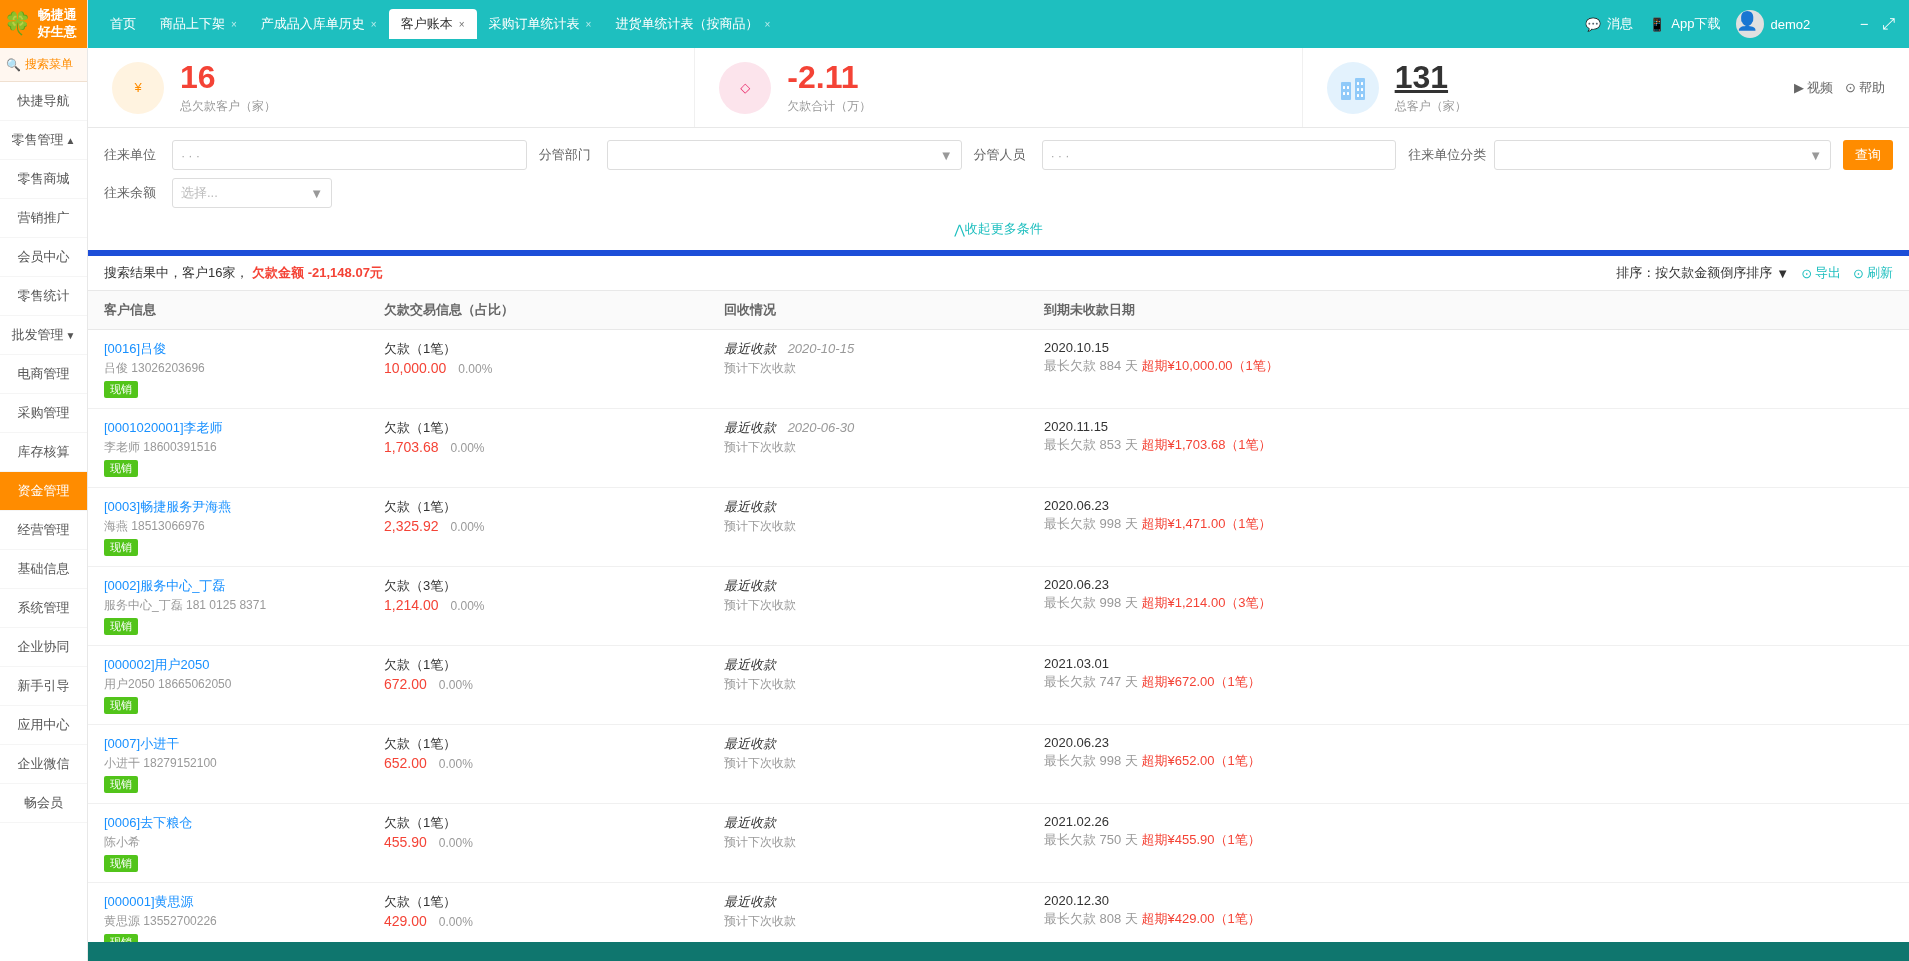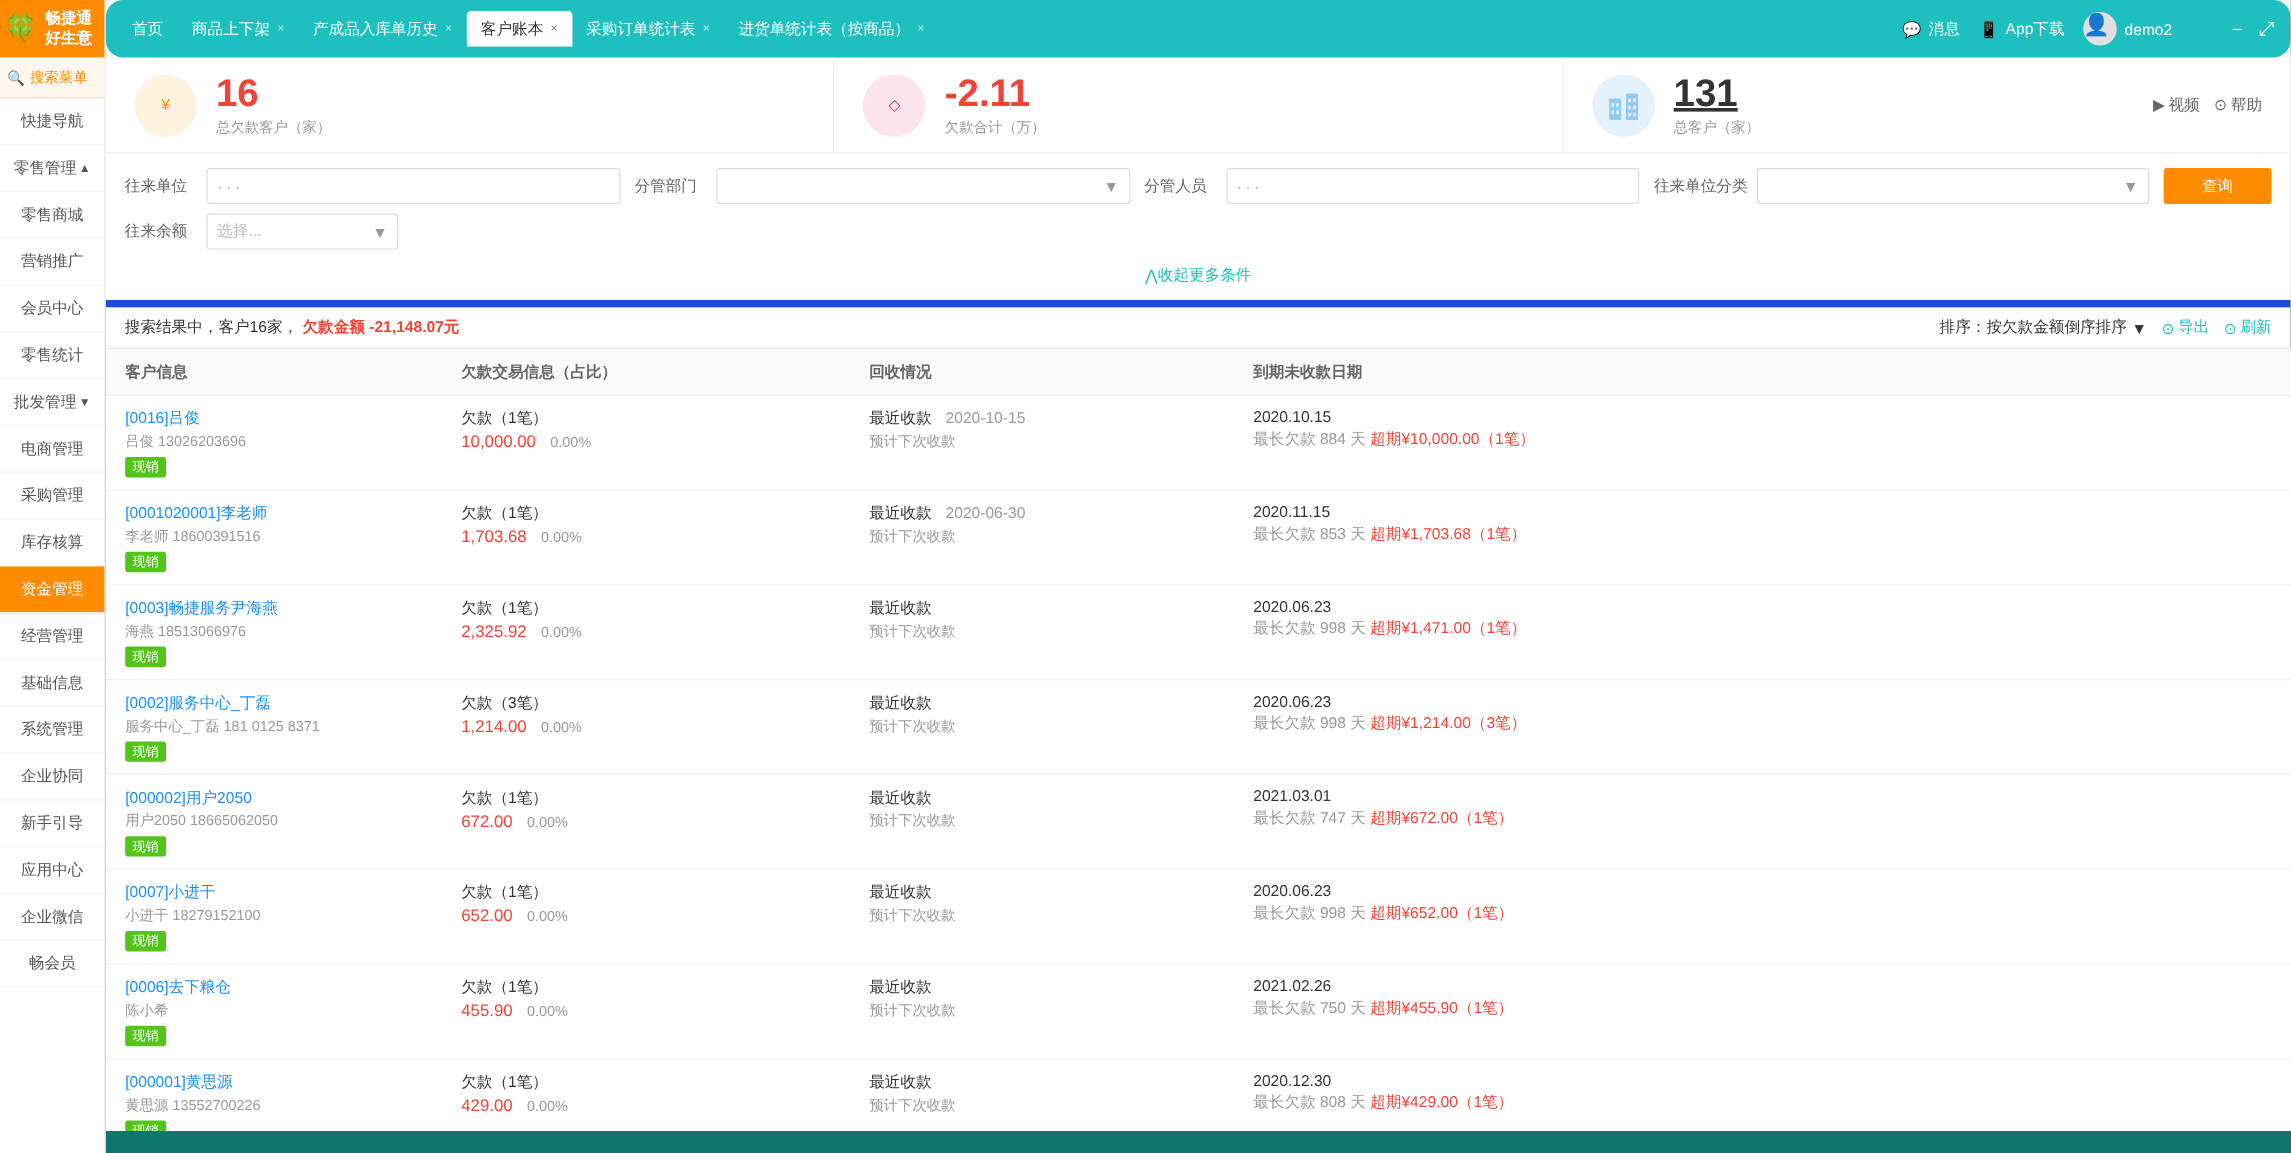--- a/index.html
+++ b/index.html
@@ -8,21 +8,21 @@
     
     .sidebar { width: 88px; background: #fff; display: flex; flex-direction: column; border-right: 1px solid #e8e8e8; flex-shrink: 0; }
     .sidebar-logo { background: #ff8c00; height: 48px; display: flex; align-items: center; justify-content: center; color: #fff; font-size: 12px; font-weight: bold; padding: 4px; text-align: center; line-height: 1.2; }
     .sidebar-search { background: #fff7f0; padding: 8px 6px; display: flex; align-items: center; gap: 4px; cursor: pointer; border-bottom: 1px solid #f0e0d0; }
     .sidebar-search span { color: #ff8c00; font-size: 12px; }
 
     
     .main { flex: 1; display: flex; flex-direction: column; overflow: hidden; }
 
     
-    .topbar { height: 48px; background: #1ebfbf; display: flex; align-items: center; padding: 0 10px; gap: 2px; position: relative; border-radius: 15px; }
+    .topbar { height: 48px; background: #1ebfbf; display: flex; align-items: center; padding: 0 10px; gap: 2px; position: relative; }
     .topbar-tab { padding: 6px 12px; color: #fff; cursor: pointer; font-size: 13px; border-radius: 4px 4px 0 0; display: flex; align-items: center; gap: 6px; white-space: nowrap; }
     .topbar-tab.active { background: #fff; color: #333; }
     .topbar-tab .close-btn { font-size: 10px; opacity: 0.7; }
     .topbar-icon-btn { background: none; border: none; color: #fff; cursor: pointer; padding: 2px 4px; font-size: 16px; }
 
     
     .stats-bar { background: #fff; display: flex; border-bottom: 1px solid #e8e8e8; height: 80px; }
     .stat-card { flex: 1; display: flex; align-items: center; padding: 0 24px; gap: 16px; border-right: 1px solid #f0f0f0; }
     .stat-icon { width: 52px; height: 52px; border-radius: 50%; display: flex; align-items: center; justify-content: center; font-size: 24px; }
     .stat-icon.orange { background: #fff3e0; color: #ff8c00; }
@@ -32,21 +32,21 @@
     .stat-number { font-size: 32px; font-weight: bold; line-height: 1.1; }
     .stat-number.red { color: #f44336; }
     .stat-number.dark { color: #333; }
     .stat-label { font-size: 12px; color: #999; margin-top: 2px; }
 
     
     .filter-area { background: #fff; padding: 12px 16px 8px; border-bottom: 6px solid #1d4ed8; }
     .filter-row { display: flex; align-items: center; gap: 12px; margin-bottom: 8px; }
     .filter-item { display: flex; align-items: center; gap: 8px; flex: 1; }
     .filter-label { color: #666; font-size: 13px; white-space: nowrap; min-width: 60px; }
-    .search-btn { background: #ff8c00; color: #fff; border: none; border-radius: 3px; padding: 5px 32px; height: 30px; cursor: pointer; font-size: 13px; white-space: nowrap; }
+    .search-btn { background: #ff8c00; color: #fff; border: none; border-radius: 3px; padding: 5px 12px; height: 30px; cursor: pointer; font-size: 13px; white-space: nowrap; }
     .collapse-row { display: flex; justify-content: center; margin-top: 4px; cursor: pointer; color: #1ebfbf; font-size: 12px; padding: 4px; }
     .collapse-row span { display: flex; align-items: center; gap: 4px; }
 
     
     .table-area { flex: 1; overflow: auto; background: #0f766e; padding: 0; }
     .table-header-bar { background: #fff; padding: 8px 16px; display: flex; align-items: center; justify-content: space-between; border-bottom: 1px solid #e8e8e8; }
     .table-header-bar .result-info { font-size: 13px; color: #333; }
     .table-header-bar .result-info .highlight { color: #f44336; font-weight: bold; }
     .table-actions { display: flex; align-items: center; gap: 12px; font-size: 12px; color: #666; }
     .table-actions .sort-select { display: flex; align-items: center; gap: 4px; cursor: pointer; color: #333; }
@@ -55,21 +55,21 @@
     .data-table thead th { padding: 10px 16px; text-align: left; font-weight: 600; color: #666; font-size: 13px; border-bottom: 1px solid #e8e8e8; background: #fafafa; white-space: nowrap; }
     .data-table tbody tr { border-bottom: 1px solid #f0f0f0; }
     .data-table tbody td { padding: 10px 16px; vertical-align: top; }
     .customer-name { color: #1890ff; font-size: 13px; font-weight: 500; cursor: pointer; }
     .customer-sub { color: #999; font-size: 12px; margin-top: 2px; }
     .tag-xianjin { background: #52c41a; color: #fff; font-size: 11px; padding: 1px 6px; border-radius: 2px; display: inline-block; margin-top: 4px; }
     .debt-count { color: #333; font-size: 13px; }
     .debt-amount { color: #f44336; font-size: 14px; font-weight: 500; margin-top: 2px; }
     .debt-percent { color: #999; font-size: 12px; margin-left: 8px; }
     .debt-row { display: flex; align-items: baseline; gap: 4px; }
-    .collection-info { color: #333; font-size: 13px; }
+    .collection-info { color: #333; font-size: 13px; font-style: italic; }
     .collection-sub { color: #999; font-size: 12px; margin-top: 2px; }
     .overdue-date { color: #333; font-size: 13px; }
     .overdue-detail { font-size: 12px; margin-top: 2px; }
     .overdue-detail .days { color: #999; }
     .overdue-detail .overdue-amount { color: #f44336; cursor: pointer; }
     .scrollbar-area { overflow-y: auto; height: calc(961px - 48px - 80px - 100px - 46px - 36px); }
 
     
     ::-webkit-scrollbar { width: 6px; height: 6px; }
     ::-webkit-scrollbar-track { background: #f1f1f1; }

